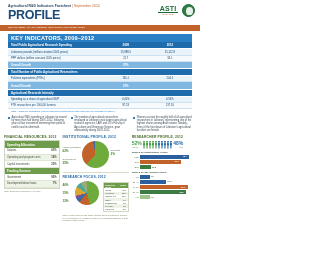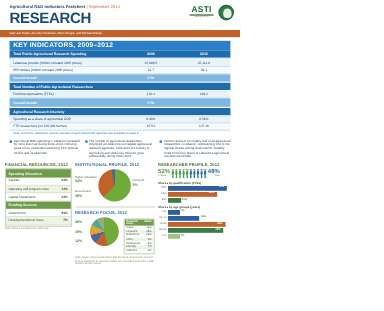--- a/index.html
+++ b/index.html
@@ -115,21 +115,21 @@
 </style>
 </head>
 <body>
 
 <div class="page">
 
   <div class="header">
     <div class="kicker">
       <span>Agricultural R&amp;D Indicators Factsheet</span><span class="sep">|</span><span class="date">September 2014</span>
     </div>
-    <div class="country">RESEARCH</div>
+    <div class="country">PROFILE</div>
 
     <div class="logos">
       <div class="asti-logo">
         <div class="asti-mark">ASTI</div>
         <div class="asti-sub">Led by IFPRI</div>
       </div>
       <div class="emblem"></div>
     </div>
   </div>
   <div class="authorband">Gert-Jan Stads, Alin Abu Khoudoui, Rami Zurayk, and Michael Rahija</div>

